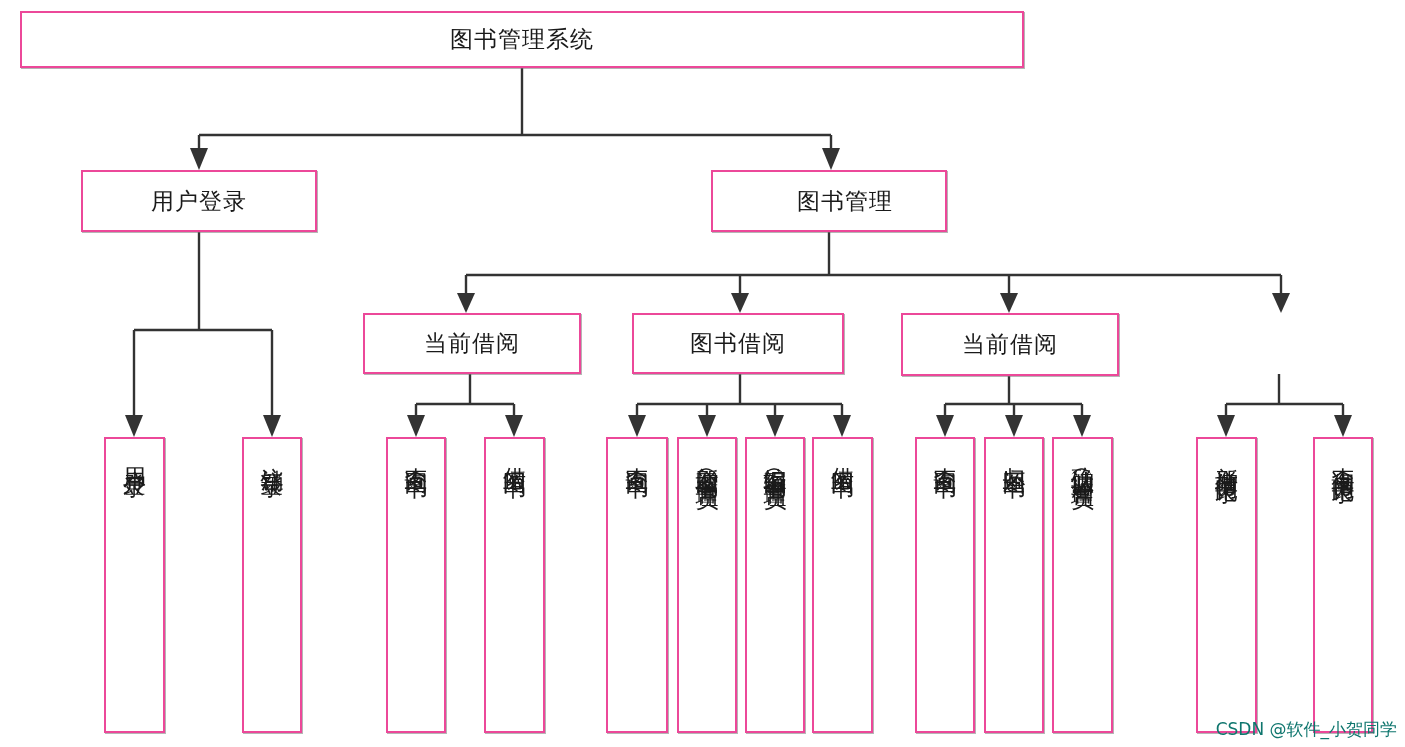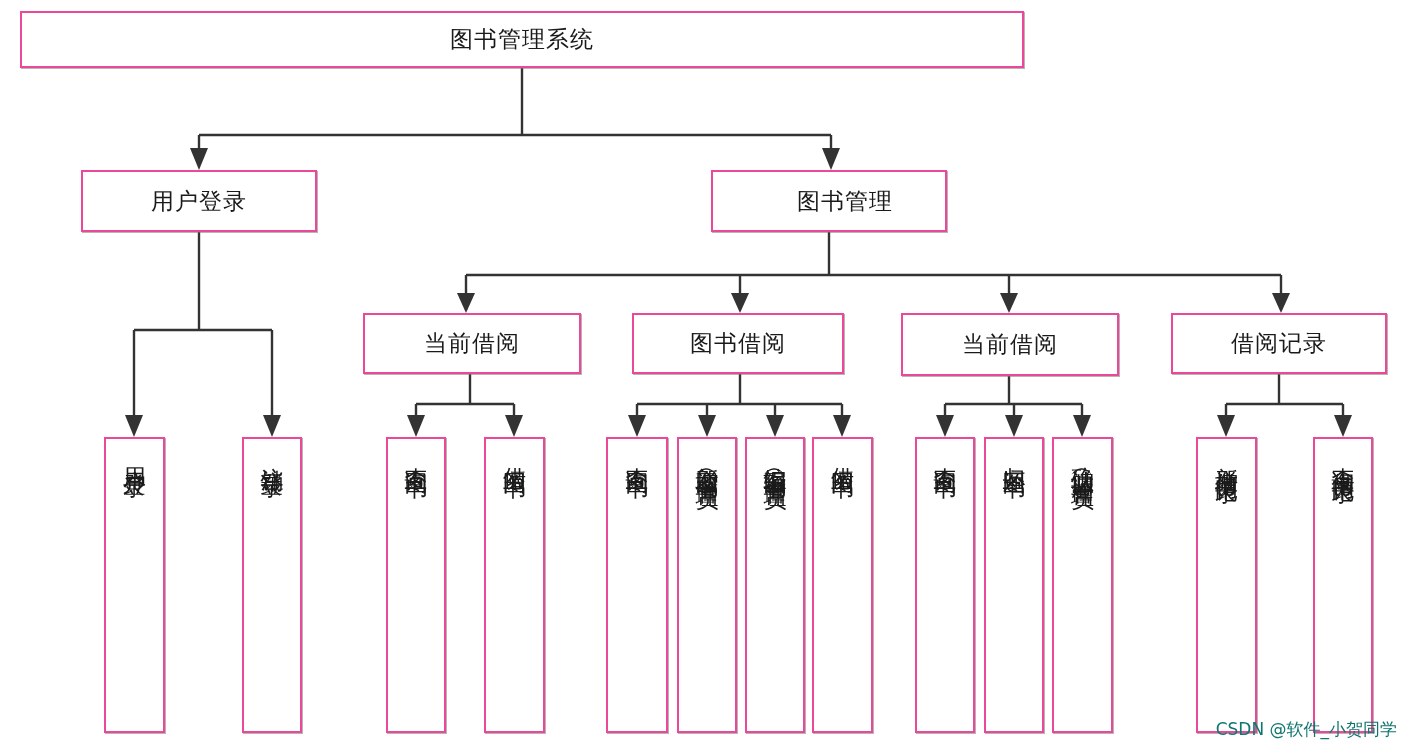--- a/index.html
+++ b/index.html
@@ -158,23 +158,20 @@
 
   <div class="node-box node-h" style="left:363px; top:313px; width:218px; height:61px;">
     <span class="node-label">当前借阅</span>
   </div>
   <div class="node-box node-h" style="left:632px; top:313px; width:212px; height:61px;">
     <span class="node-label">图书借阅</span>
   </div>
   <div class="node-box node-h" style="left:901px; top:313px; width:218px; height:63px;">
     <span class="node-label">当前借阅</span>
   </div>
-  <div class="node-box node-h" style="left:1171px; top:313px; width:216px; height:61px;">
-    <span class="node-label">借阅记录</span>
-  </div>
 
   <div class="node-box node-v" style="left:104px; top:437px; width:61px; height:296px;">
     <span class="node-label">用户登录</span>
   </div>
   <div class="node-box node-v" style="left:242px; top:437px; width:60px; height:296px;">
     <span class="node-label">注销登录</span>
   </div>
   <div class="node-box node-v" style="left:386px; top:437px; width:60px; height:296px;">
     <span class="node-label">查询图书</span>
   </div>

